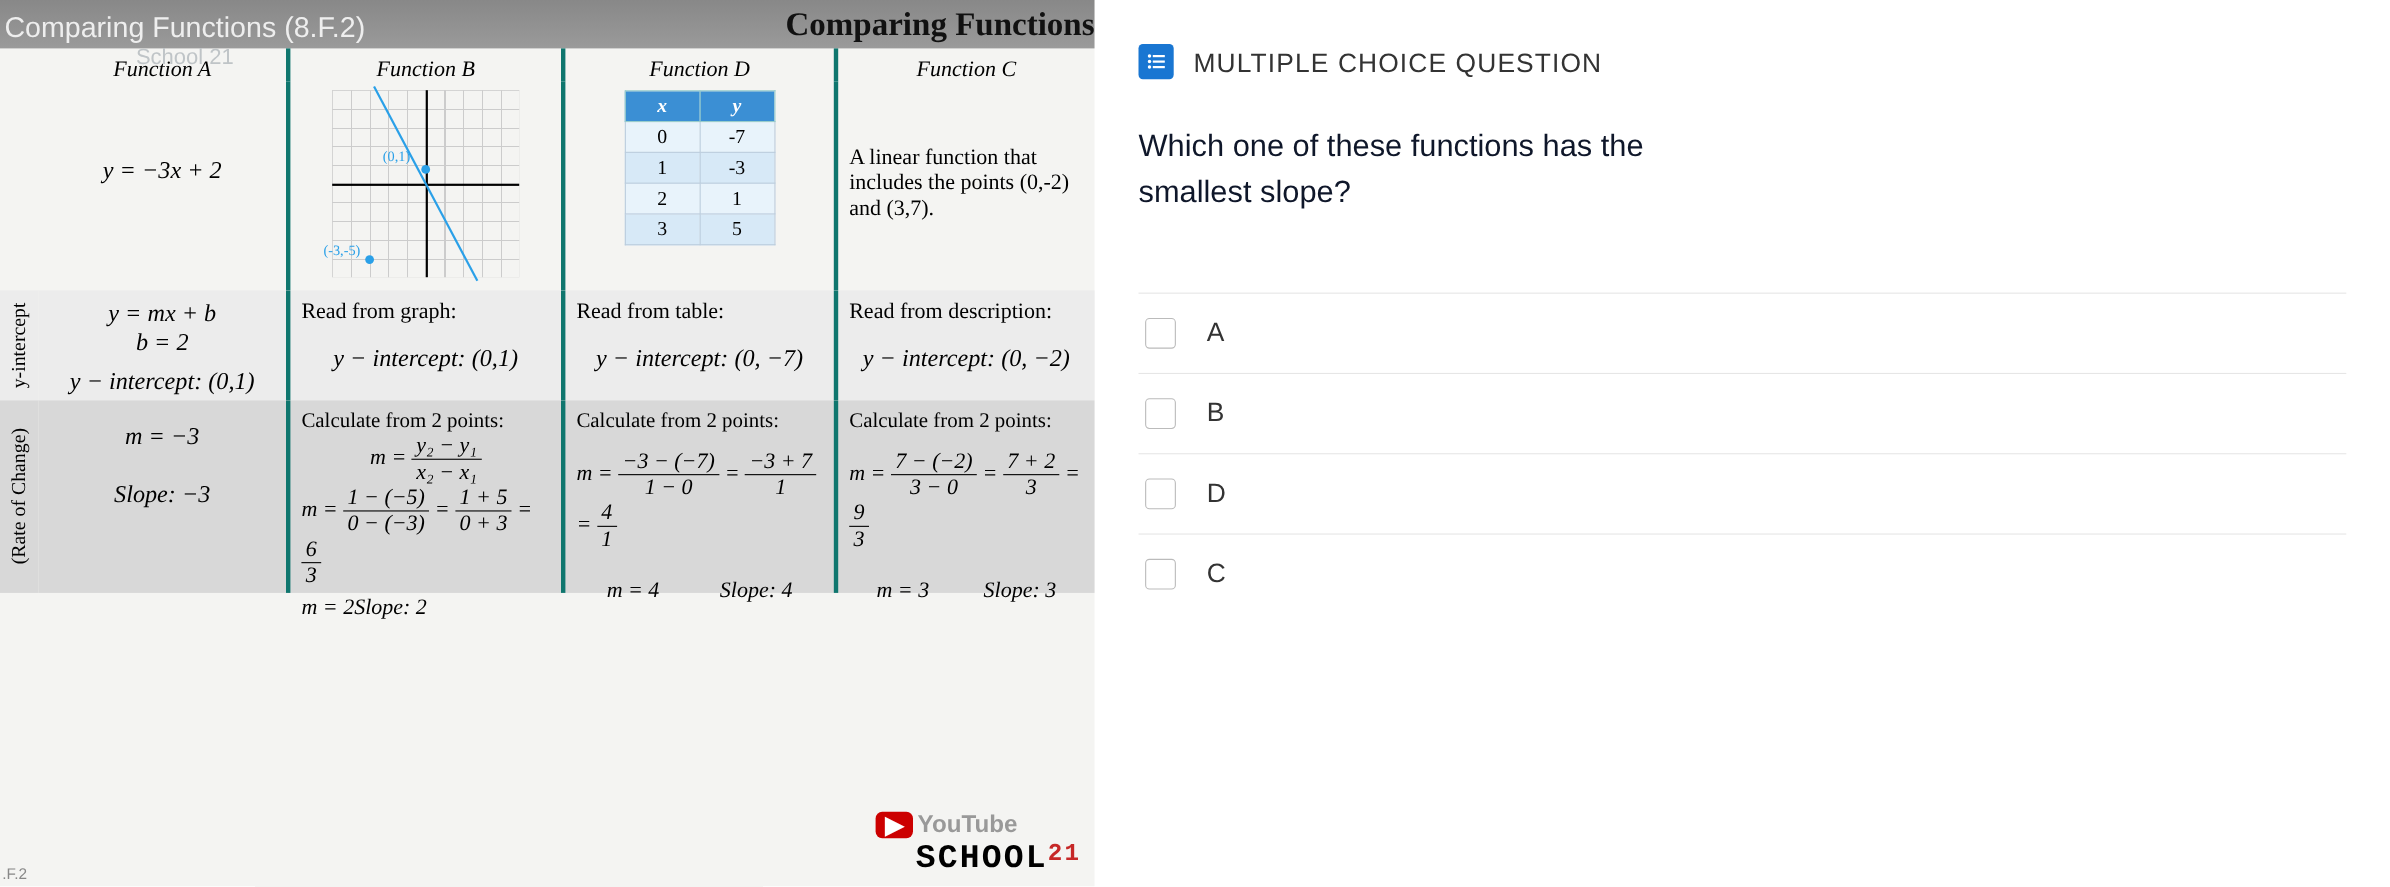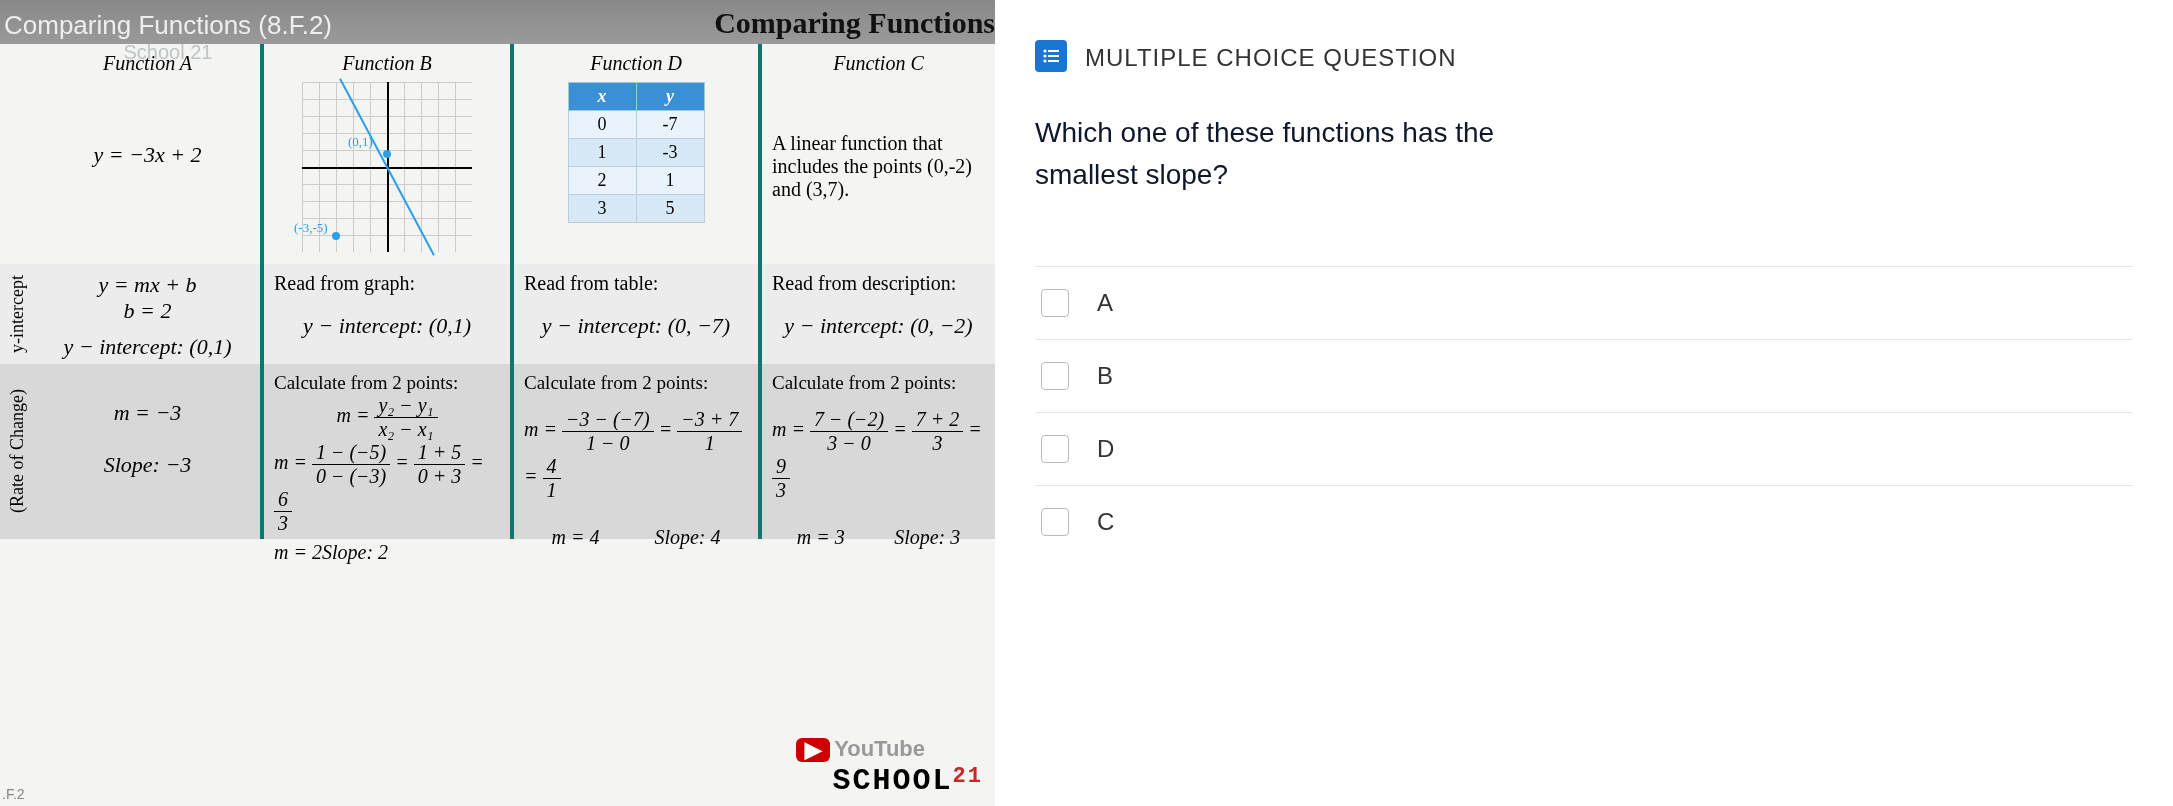--- a/index.html
+++ b/index.html
@@ -139,21 +139,21 @@
       <div style="font-size:20px">Read from table:</div>
       <div class="math center" style="margin-top:18px">y − intercept: (0, −7)</div>
     </div>
     <div class="cell row-yint">
       <div style="font-size:20px">Read from description:</div>
       <div class="math center" style="margin-top:18px">y − intercept: (0, −2)</div>
     </div>
 
     <div class="rowlabel row-slope">(Rate of Change)</div>
     <div class="cell noborder row-slope center math">
-      <div style="margin-top:28px">m = −3</div>
+      <div style="margin-top:12px">m = −3</div>
       <div style="margin-top:26px">Slope: −3</div>
     </div>
     <div class="cell row-slope">
       <div style="font-size:19px">Calculate from 2 points:</div>
       <div class="math center" style="font-size:20px">m = <span class="frac"><span class="n">y₂ − y₁</span><span class="d">x₂ − x₁</span></span></div>
       <div class="math" style="font-size:20px">m = <span class="frac"><span class="n">1 − (−5)</span><span class="d">0 − (−3)</span></span> = <span class="frac"><span class="n">1 + 5</span><span class="d">0 + 3</span></span> = <span class="frac"><span class="n">6</span><span class="d">3</span></span></div>
       <div class="math" style="font-size:20px; display:flex; justify-content:flex-start; margin-top:6px">
           <span>m = 2</span>
           <span>Slope: 2</span>
         </div>

